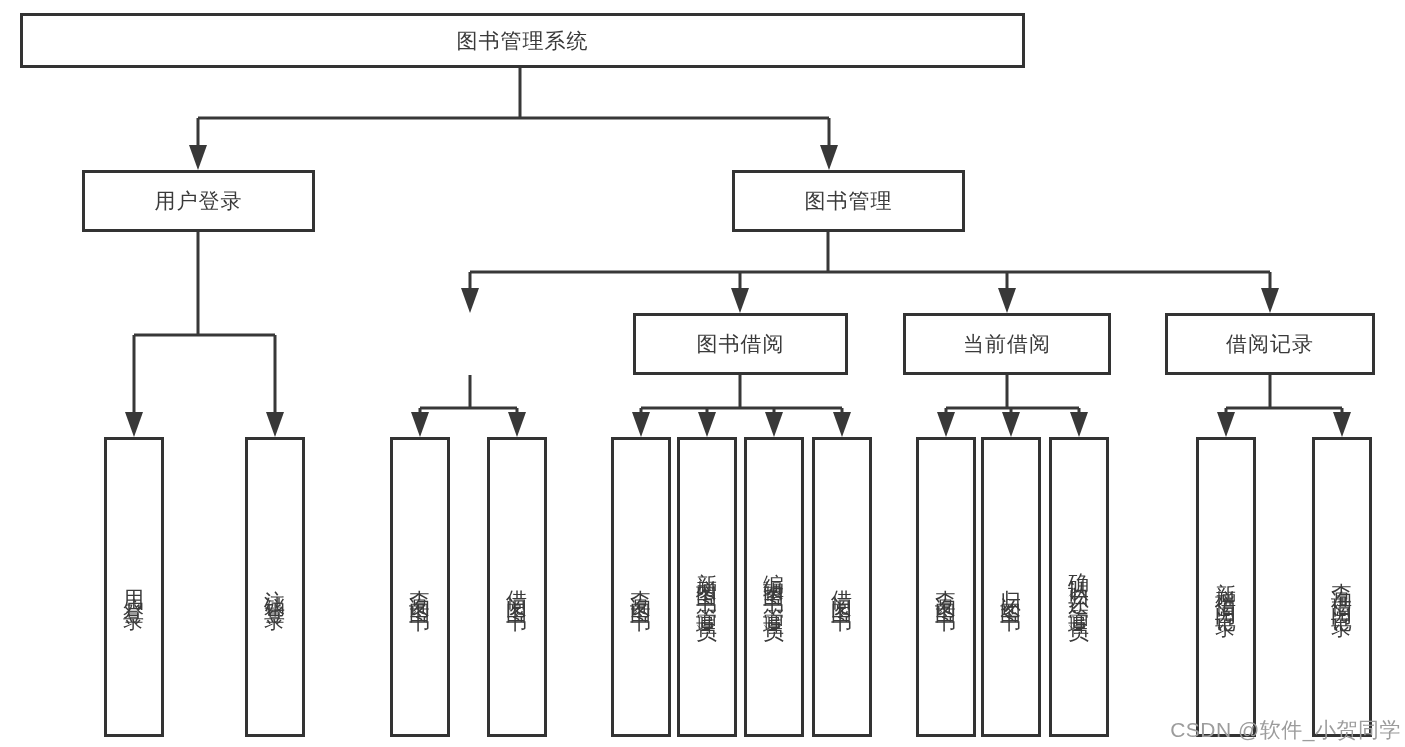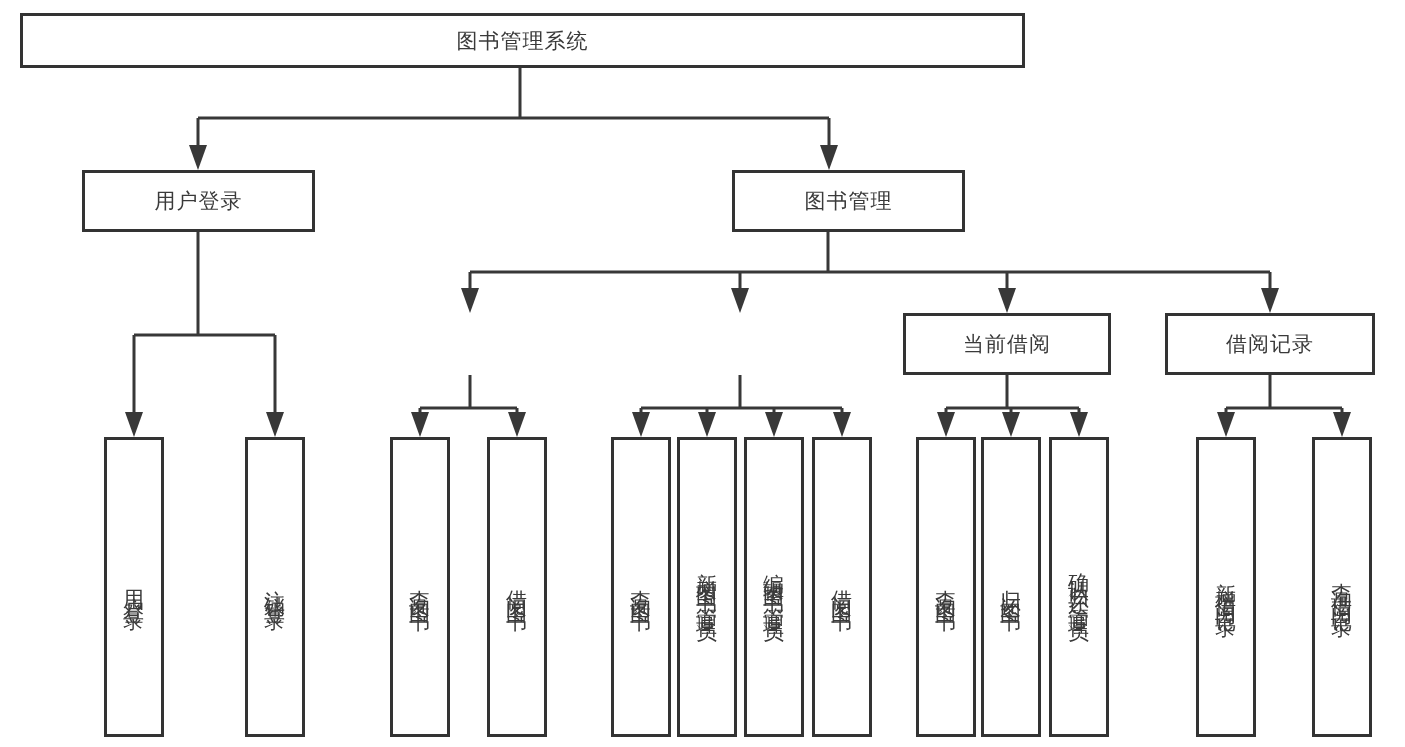--- a/index.html
+++ b/index.html
@@ -92,20 +92,23 @@
     <span>图书管理系统</span>
   </div>
 
   <div class="node h" style="left:82px;top:170px;width:233px;height:62px">
     <span>用户登录</span>
   </div>
   <div class="node h" style="left:732px;top:170px;width:233px;height:62px">
     <span>图书管理</span>
   </div>
 
+  <div class="node h" style="left:633px;top:313px;width:215px;height:62px">
+    <span>图书借阅</span>
+  </div>
   <div class="node h" style="left:903px;top:313px;width:208px;height:62px">
     <span>当前借阅</span>
   </div>
   <div class="node h" style="left:1165px;top:313px;width:210px;height:62px">
     <span>借阅记录</span>
   </div>
 
   <div class="node v" style="left:104px;top:437px;width:60px;height:300px">
     <span>用户登录</span>
   </div>
@@ -143,14 +146,15 @@
     <span>确认归还（管理员）</span>
   </div>
 
   <div class="node v" style="left:1196px;top:437px;width:60px;height:300px">
     <span>新增借阅记录</span>
   </div>
   <div class="node v" style="left:1312px;top:437px;width:60px;height:300px">
     <span>查询借阅记录</span>
   </div>
 
+  <div class="watermark">CSDN @软件_小贺同学</div>
 
 </div>
 
 </body></html>

